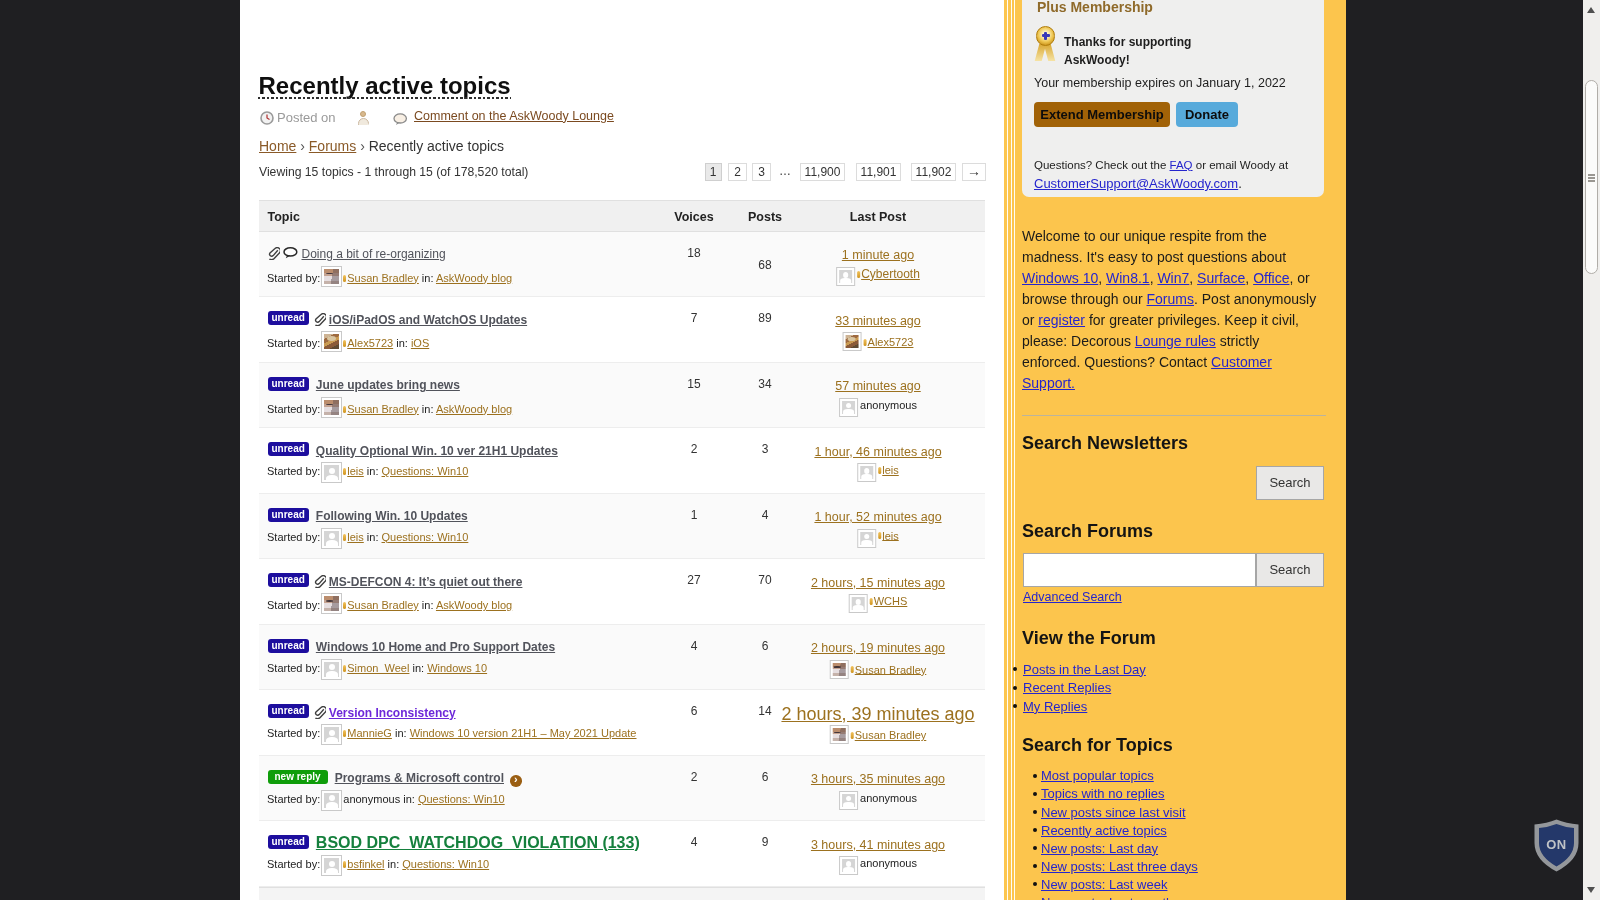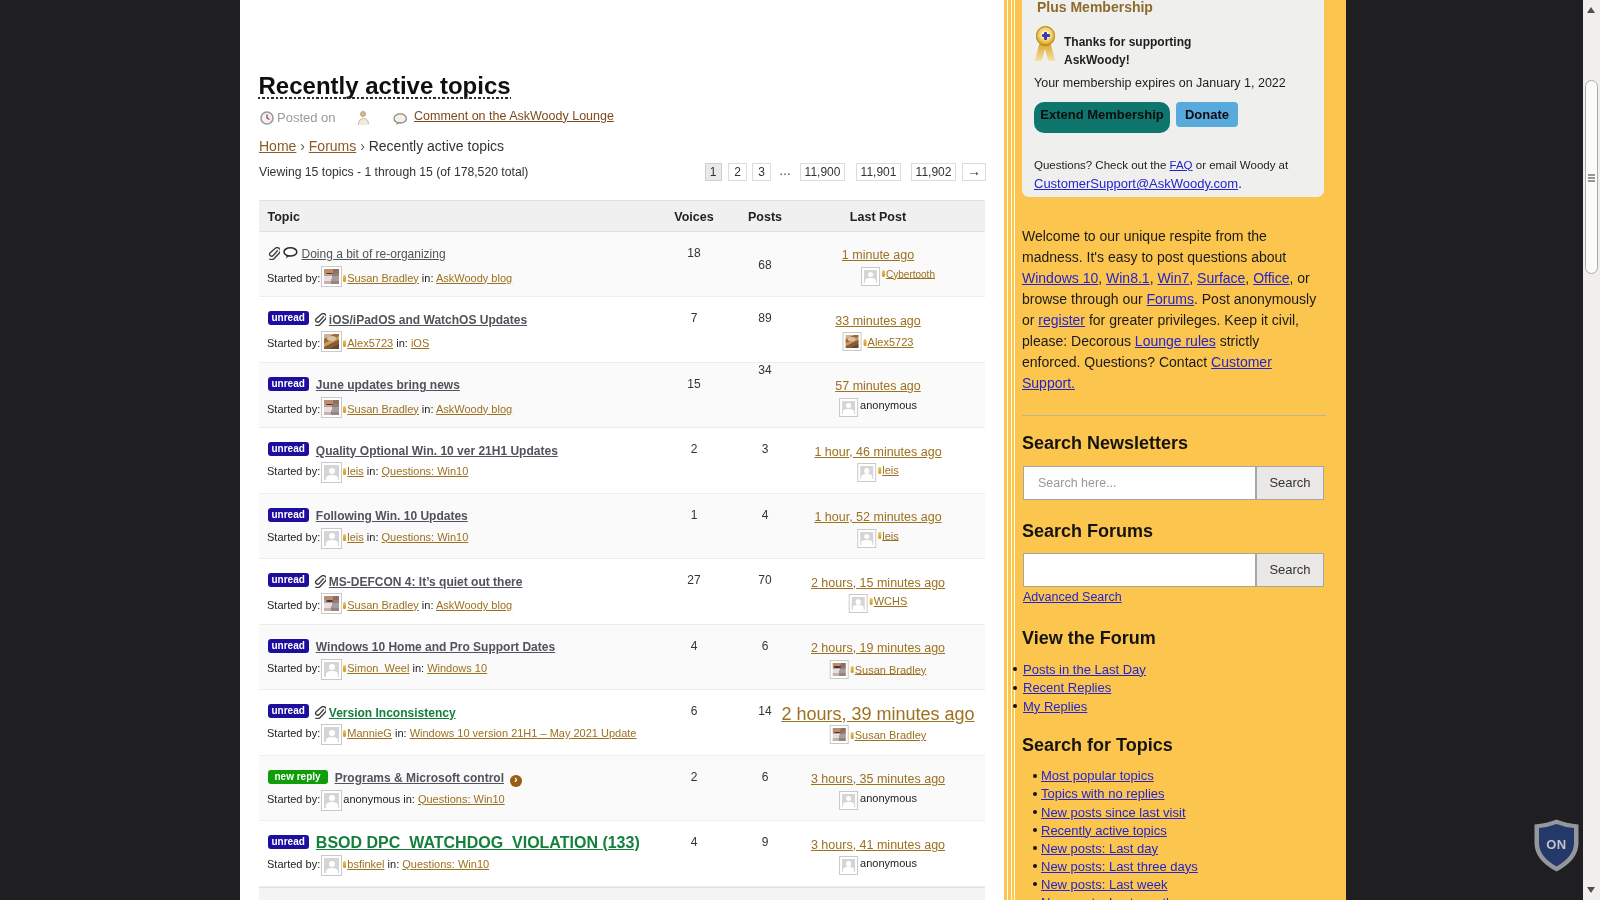--- a/index.html
+++ b/index.html
@@ -79,21 +79,21 @@
         </svg><svg width="15" height="12" viewBox="0 0 15 12" style="margin:0 4px -1px 0;">
           <ellipse cx="7.4" cy="4.9" rx="6.4" ry="4.1" fill="#fff" stroke="#2a2a2a" stroke-width="1.5"></ellipse>
           <path d="M4.2 8 L2.8 11.2 L7.6 8.6 Z" fill="#2a2a2a"></path>
         </svg><a class="nw" style="font-weight:normal;font-size:12px;color:#51535b;">Doing a bit of re-organizing</a></div>
       <div class="abs nw" style="left:8px;top:66px;font-size:11px;color:#222;">Started by: <span class="av21"><span class="susan">
             <i></i>
           </span></span><span class="spark"></span><a class="tlnk">Susan Bradley</a> in: <a class="tlnk">AskWoody blog</a></div>
       <div class="abs nw" style="left:405px;top:46px;width:60px;text-align:center;font-size:12px;color:#333;">18</div>
       <div class="abs nw" style="left:476px;top:46px;width:60px;text-align:center;font-size:12px;color:#333;margin-top:12px;">68</div>
       <div class="abs nw" style="left:619px;top:45.5px;transform:translateX(-50%);"><a class="tlnk nw" style="font-size:12.5px;">1 minute ago</a></div>
-      <div class="abs nw" style="left:639px;top:67px;transform:translateX(-50%);font-size:10px;"><span class="av17"><span class="gp">
+      <div class="abs nw" style="left:619px;top:67px;transform:translateX(-50%);font-size:12px;"><span class="av17"><span class="gp">
             <i></i>
             <b></b>
           </span></span><span class="spark"></span><a class="tlnk">Cybertooth</a></div>
       <div class="abs" style="left:0;top:97.5px;width:726px;height:65.5px;background:#fff;border-bottom:1px solid #ededed;"></div>
       <div class="abs nw" style="left:8.5px;top:110px;height:16px;"><span class="badge" style="background:#1d0e9e;padding:0 4px;margin-right:5px;">unread</span><svg width="12" height="13" viewBox="0 0 12 13" style="margin:0 3px -2px 0;">
           <path d="M9.8 3.2 L5.2 8.6 a2.1 2.1 0 0 1-3.2-2.7 L7 1.6 a3.1 3.1 0 0 1 4.4 4.4 L6.2 11.4 a4.3 4.3 0 0 1-4.8 0.8" fill="none" stroke="#3f3f3f" stroke-width="1.4"></path>
         </svg><a class="nw" style="font-weight:bold;font-size:12px;color:#51535b;">iOS/iPadOS and WatchOS Updates</a></div>
       <div class="abs nw" style="left:8px;top:131.5px;font-size:11px;color:#222;">Started by: <span class="av21"><span class="alex">
             <i></i>
           </span></span><span class="spark"></span><a class="tlnk">Alex5723</a> in: <a class="tlnk">iOS</a></div>
@@ -102,21 +102,21 @@
       <div class="abs nw" style="left:619px;top:111px;transform:translateX(-50%);"><a class="tlnk nw" style="font-size:12.5px;">33 minutes ago</a></div>
       <div class="abs nw" style="left:619px;top:132.5px;transform:translateX(-50%);font-size:11px;"><span class="av17"><span class="alex">
             <i></i>
           </span></span><span class="spark"></span><a class="tlnk">Alex5723</a></div>
       <div class="abs" style="left:0;top:163px;width:726px;height:65.5px;background:#fafafa;border-bottom:1px solid #ededed;"></div>
       <div class="abs nw" style="left:8.5px;top:175.5px;height:16px;"><span class="badge" style="background:#1d0e9e;padding:0 4px;margin-right:7px;">unread</span><a class="nw" style="font-weight:bold;font-size:12px;color:#51535b;">June updates bring news</a></div>
       <div class="abs nw" style="left:8px;top:197px;font-size:11px;color:#222;">Started by: <span class="av21"><span class="susan">
             <i></i>
           </span></span><span class="spark"></span><a class="tlnk">Susan Bradley</a> in: <a class="tlnk">AskWoody blog</a></div>
       <div class="abs nw" style="left:405px;top:177px;width:60px;text-align:center;font-size:12px;color:#333;">15</div>
-      <div class="abs nw" style="left:476px;top:163px;width:60px;text-align:center;font-size:12px;color:#333;">34</div>
+      <div class="abs nw" style="left:476px;top:177px;width:60px;text-align:center;font-size:12px;color:#333;">34</div>
       <div class="abs nw" style="left:619px;top:176.5px;transform:translateX(-50%);"><a class="tlnk nw" style="font-size:12.5px;">57 minutes ago</a></div>
       <div class="abs nw" style="left:619px;top:198px;transform:translateX(-50%);font-size:11px;"><span class="av17"><span class="gp">
             <i></i>
             <b></b>
           </span></span><span style="color:#222;">anonymous</span></div>
       <div class="abs" style="left:0;top:228.5px;width:726px;height:65.5px;background:#fff;border-bottom:1px solid #ededed;"></div>
       <div class="abs nw" style="left:8.5px;top:241px;height:16px;"><span class="badge" style="background:#1d0e9e;padding:0 4px;margin-right:7px;">unread</span><a class="nw" style="font-weight:bold;font-size:12px;color:#51535b;">Quality Optional Win. 10 ver 21H1 Updates</a></div>
       <div class="abs nw" style="left:8px;top:262.5px;font-size:11px;color:#222;">Started by: <span class="av21"><span class="gp">
             <i></i>
             <b></b>
@@ -163,21 +163,21 @@
           </span></span><span class="spark"></span><a class="tlnk">Simon_Weel</a> in: <a class="tlnk">Windows 10</a></div>
       <div class="abs nw" style="left:405px;top:439px;width:60px;text-align:center;font-size:12px;color:#333;">4</div>
       <div class="abs nw" style="left:476px;top:439px;width:60px;text-align:center;font-size:12px;color:#333;">6</div>
       <div class="abs nw" style="left:619px;top:438.5px;transform:translateX(-50%);"><a class="tlnk nw" style="font-size:12.5px;">2 hours, 19 minutes ago</a></div>
       <div class="abs nw" style="left:619px;top:460px;transform:translateX(-50%);font-size:11px;"><span class="av17"><span class="susan">
             <i></i>
           </span></span><span class="spark"></span><a class="tlnk">Susan Bradley</a></div>
       <div class="abs" style="left:0;top:490.5px;width:726px;height:65.5px;background:#fff;border-bottom:1px solid #ededed;"></div>
       <div class="abs nw" style="left:8.5px;top:503px;height:16px;"><span class="badge" style="background:#1d0e9e;padding:0 4px;margin-right:5px;">unread</span><svg width="12" height="13" viewBox="0 0 12 13" style="margin:0 3px -2px 0;">
           <path d="M9.8 3.2 L5.2 8.6 a2.1 2.1 0 0 1-3.2-2.7 L7 1.6 a3.1 3.1 0 0 1 4.4 4.4 L6.2 11.4 a4.3 4.3 0 0 1-4.8 0.8" fill="none" stroke="#3f3f3f" stroke-width="1.4"></path>
-        </svg><a class="nw" style="font-weight:bold;font-size:12px;color:#15803d;text-decoration:underline;">Version Inconsistency</a></div>
+        </svg><a class="nw" style="font-weight:bold;font-size:12px;color:#6d28d9;text-decoration:underline;">Version Inconsistency</a></div>
       <div class="abs nw" style="left:8px;top:524.5px;font-size:11px;color:#222;">Started by: <span class="av21"><span class="gp">
             <i></i>
             <b></b>
           </span></span><span class="spark"></span><a class="tlnk">MannieG</a> in: <a class="tlnk">Windows 10 version 21H1 – May 2021 Update</a></div>
       <div class="abs nw" style="left:405px;top:504.5px;width:60px;text-align:center;font-size:12px;color:#333;">6</div>
       <div class="abs nw" style="left:476px;top:504.5px;width:60px;text-align:center;font-size:12px;color:#333;">14</div>
       <div class="abs nw" style="left:619px;top:504px;transform:translateX(-50%);"><a class="tlnk nw" style="font-size:18px;">2 hours, 39 minutes ago</a></div>
       <div class="abs nw" style="left:619px;top:525.5px;transform:translateX(-50%);font-size:11px;"><span class="av17"><span class="susan">
             <i></i>
           </span></span><span class="spark"></span><a class="tlnk">Susan Bradley</a></div>
@@ -217,31 +217,30 @@
 
     <div class="abs" style="left:18px;top:-6px;width:302px;height:203px;background:#efefee;border-radius:7px;"></div>
     <div class="abs nw" style="left:33px;top:-1px;font-size:14px;font-weight:bold;color:#8f6a2a;">Plus Membership</div>
     <div class="abs" style="left:33px;top:44px;width:6.5px;height:17px;background:linear-gradient(180deg,#d9a833,#f6e3a4);transform:skewX(-15deg);"></div>
     <div class="abs" style="left:42px;top:44px;width:6.5px;height:17px;background:linear-gradient(180deg,#d9a833,#f6e3a4);transform:skewX(15deg);"></div>
     <div class="abs" style="left:31.5px;top:26px;width:19.5px;height:19.5px;border-radius:50%;background:radial-gradient(circle at 50% 42%,#fdf3c4 20%,#edc44e 55%,#c68c14 85%,#a87410 100%);border:1px solid #b07c0a;"></div>
     <div class="abs" style="left:37.8px;top:34px;width:8px;height:3px;background:#3a3ab8;border-radius:1px;"></div>
     <div class="abs" style="left:40.3px;top:31.5px;width:3px;height:8px;background:#3a3ab8;border-radius:1px;"></div>
     <div class="abs nw" style="left:60px;top:32.5px;font-size:12px;font-weight:bold;color:#1d1d1d;line-height:18.5px;">Thanks for supporting<br>AskWoody!</div>
     <div class="abs nw" style="left:30px;top:76px;font-size:12.5px;color:#1d1d1d;">Your membership expires on January 1, 2022</div>
-    <div class="abs nw" style="left:30px;top:102px;width:136px;height:31px;background:#0f766e;border-radius:10px;text-align:center;font-size:13px;font-weight:bold;color:#0c0c0c;line-height:25px;">Extend Membership</div>
+    <div class="abs nw" style="left:30px;top:102px;width:136px;height:25px;background:#a16207;border-radius:4px;text-align:center;font-size:13px;font-weight:bold;color:#0c0c0c;line-height:25px;">Extend Membership</div>
     <div class="abs nw" style="left:172px;top:102px;width:62px;height:25px;background:#57aadb;border-radius:4px;text-align:center;font-size:13px;font-weight:bold;color:#0c0c0c;line-height:25px;">Donate</div>
     <div class="abs nw" style="left:30px;top:158.5px;font-size:11.5px;color:#1d1d1d;">Questions? Check out the <a class="plink">FAQ</a> or email Woody at</div>
     <div class="abs nw" style="left:30px;top:176px;font-size:13px;color:#1d1d1d;"><a class="plink">CustomerSupport@AskWoody.com</a>.</div>
 
     <div class="abs" style="left:18px;top:225.5px;width:297px;font-size:14px;color:#1b1b1b;line-height:21.1px;">Welcome to our unique respite from the madness. It's easy to post questions about <a class="plink">Windows 10</a>, <a class="plink">Win8.1</a>, <a class="plink">Win7</a>, <a class="plink">Surface</a>, <a class="plink">Office</a>, or browse through our <a class="plink">Forums</a>. Post anonymously or <a class="plink">register</a> for greater privileges. Keep it civil, please: Decorous <a class="plink">Lounge rules</a> strictly enforced. Questions? Contact <a class="plink">Customer Support.</a></div>
 
     <div class="abs" style="left:18px;top:414.5px;width:304px;height:1px;background:#bbb49e;"></div>
 
     <div class="abs nw" style="left:18px;top:432.5px;font-size:18px;font-weight:bold;color:#141414;">Search Newsletters</div>
-    <div class="abs nw" style="left:19px;top:465.5px;width:233px;height:34px;background:#fff;border:1px solid #a6a6a6;font-size:12.5px;color:#999;line-height:32px;padding-left:14px;">Search here...</div>
     <div class="abs nw" style="left:252px;top:465.5px;width:68px;height:34px;background:#e9e8e7;border:1px solid #a6a6a6;font-size:13px;color:#333;text-align:center;line-height:32px;">Search</div>
 
     <div class="abs nw" style="left:18px;top:520.5px;font-size:18px;font-weight:bold;color:#141414;">Search Forums</div>
     <div class="abs" style="left:19px;top:553px;width:233px;height:34px;background:#fff;border:1px solid #a6a6a6;"></div>
     <div class="abs nw" style="left:252px;top:553px;width:68px;height:34px;background:#e9e8e7;border:1px solid #a6a6a6;font-size:13px;color:#333;text-align:center;line-height:32px;">Search</div>
     <a class="abs plink nw" style="left:19px;top:590px;font-size:12.5px;">Advanced Search</a>
 
     <div class="abs nw" style="left:18px;top:627.5px;font-size:18px;font-weight:bold;color:#141414;">View the Forum</div>
     <div id="vlist" class="abs" style="left:0;top:661.9px;">
         <div class="abs" style="left:9px;top:5.5px;width:4px;height:4px;border-radius:50%;background:#111;"></div>

